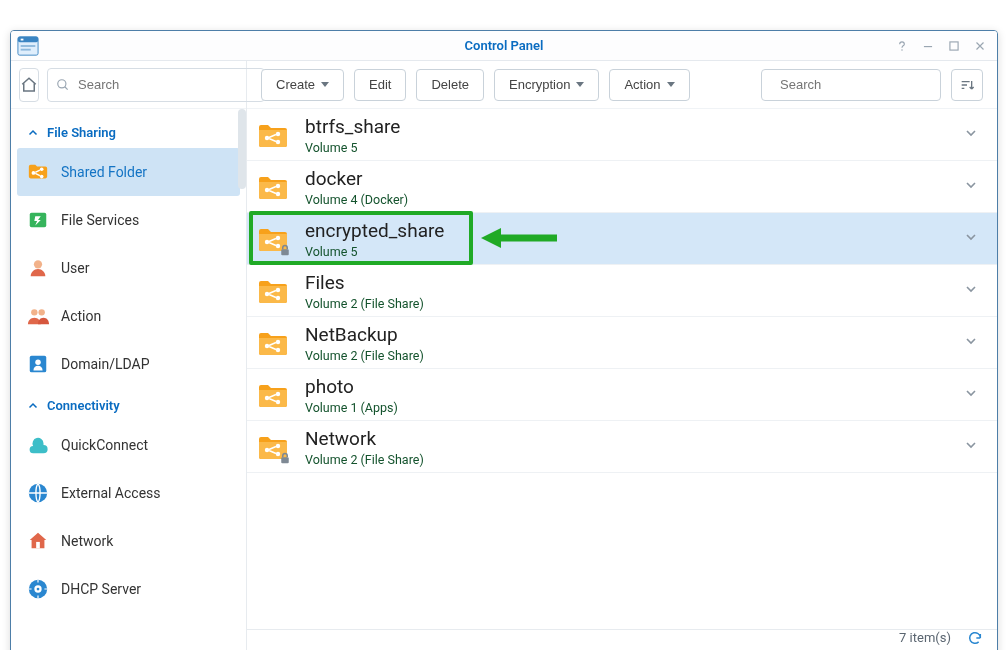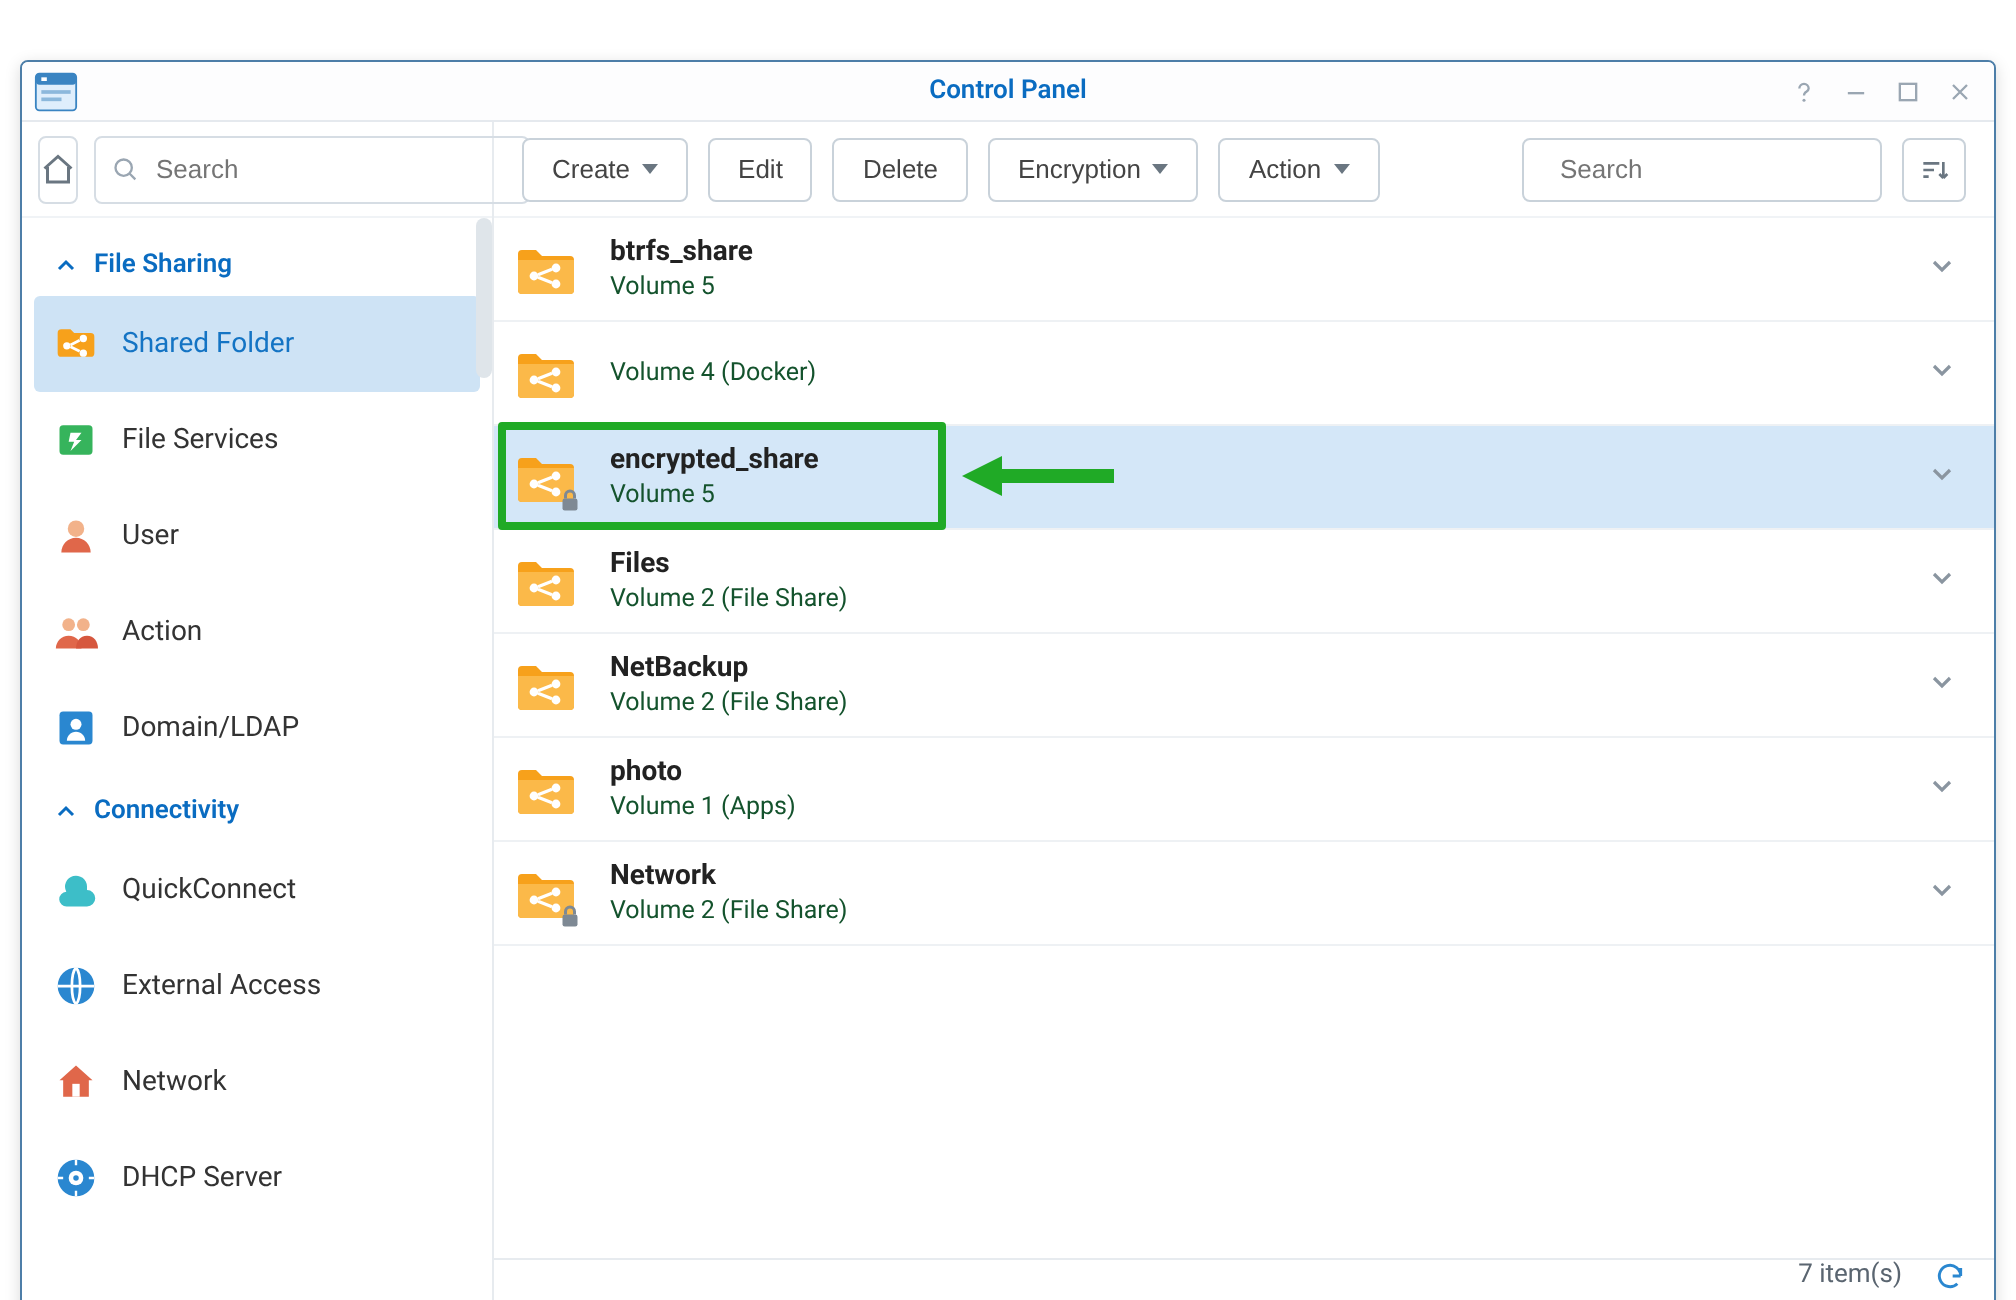--- a/index.html
+++ b/index.html
@@ -87,21 +87,21 @@
 
   .list { flex:1; overflow:auto; position:relative; }
   .row {
     height:52px; border-bottom:1px solid #eef1f4;
     display:flex; align-items:center; padding:0 18px 0 10px;
     font-size:13px; color:#666;
   }
   .row.selected { background:#d4e7f8; }
   .row .foldericon { width:32px; height:28px; position:relative; margin-right:16px; }
   .row .texts { flex:1; display:flex; flex-direction:column; gap:2px; }
-  .row .rname { font-size:14px; color:#222; font-weight:700; }
+  .row .rname { font-size:19px; color:#222; font-weight:400; }
   .row .rsub { font-size:12.5px; color:#14532d; }
   .row .chev { color:#8a95a0; }
 
   .statusbar {
     height:36px; border-top:1px solid #e7ebef;
     display:flex; align-items:flex-start; justify-content:flex-end;
     padding:0 14px; font-size:13px; color:#5a6570; gap:16px;
   }
   .refresh { color:#2a87d0; }
 
@@ -352,20 +352,21 @@
           <div class="row">
             <div class="foldericon"><svg viewBox="0 0 32 28">
                 <path fill="#f7a11b" d="M2 6a2 2 0 012-2h7l3 3h14a2 2 0 012 2v15a2 2 0 01-2 2H4a2 2 0 01-2-2V6z"></path>
                 <path fill="#fbb949" d="M2 9h28v15a2 2 0 01-2 2H4a2 2 0 01-2-2V9z"></path>
                 <circle cx="10" cy="17" r="2.2" fill="#fff"></circle>
                 <circle cx="21" cy="13" r="2.2" fill="#fff"></circle>
                 <circle cx="21" cy="21" r="2.2" fill="#fff"></circle>
                 <path stroke="#fff" stroke-width="1.6" d="M12 16.4l7-2.8M12 17.6l7 2.8"></path>
               </svg></div>
             <div class="texts">
+              <div class="rname">docker</div>
               <div class="rsub">Volume 4 (Docker)</div>
             </div>
             <div class="chev"><svg width="16" height="16" viewBox="0 0 24 24">
                 <path fill="none" stroke="currentColor" stroke-width="2.4" d="M6 9l6 6 6-6"></path>
               </svg></div>
           </div>
           <div class="row selected">
             <div class="foldericon"><svg viewBox="0 0 32 28">
                 <path fill="#f7a11b" d="M2 6a2 2 0 012-2h7l3 3h14a2 2 0 012 2v15a2 2 0 01-2 2H4a2 2 0 01-2-2V6z"></path>
                 <path fill="#fbb949" d="M2 9h28v15a2 2 0 01-2 2H4a2 2 0 01-2-2V9z"></path>

